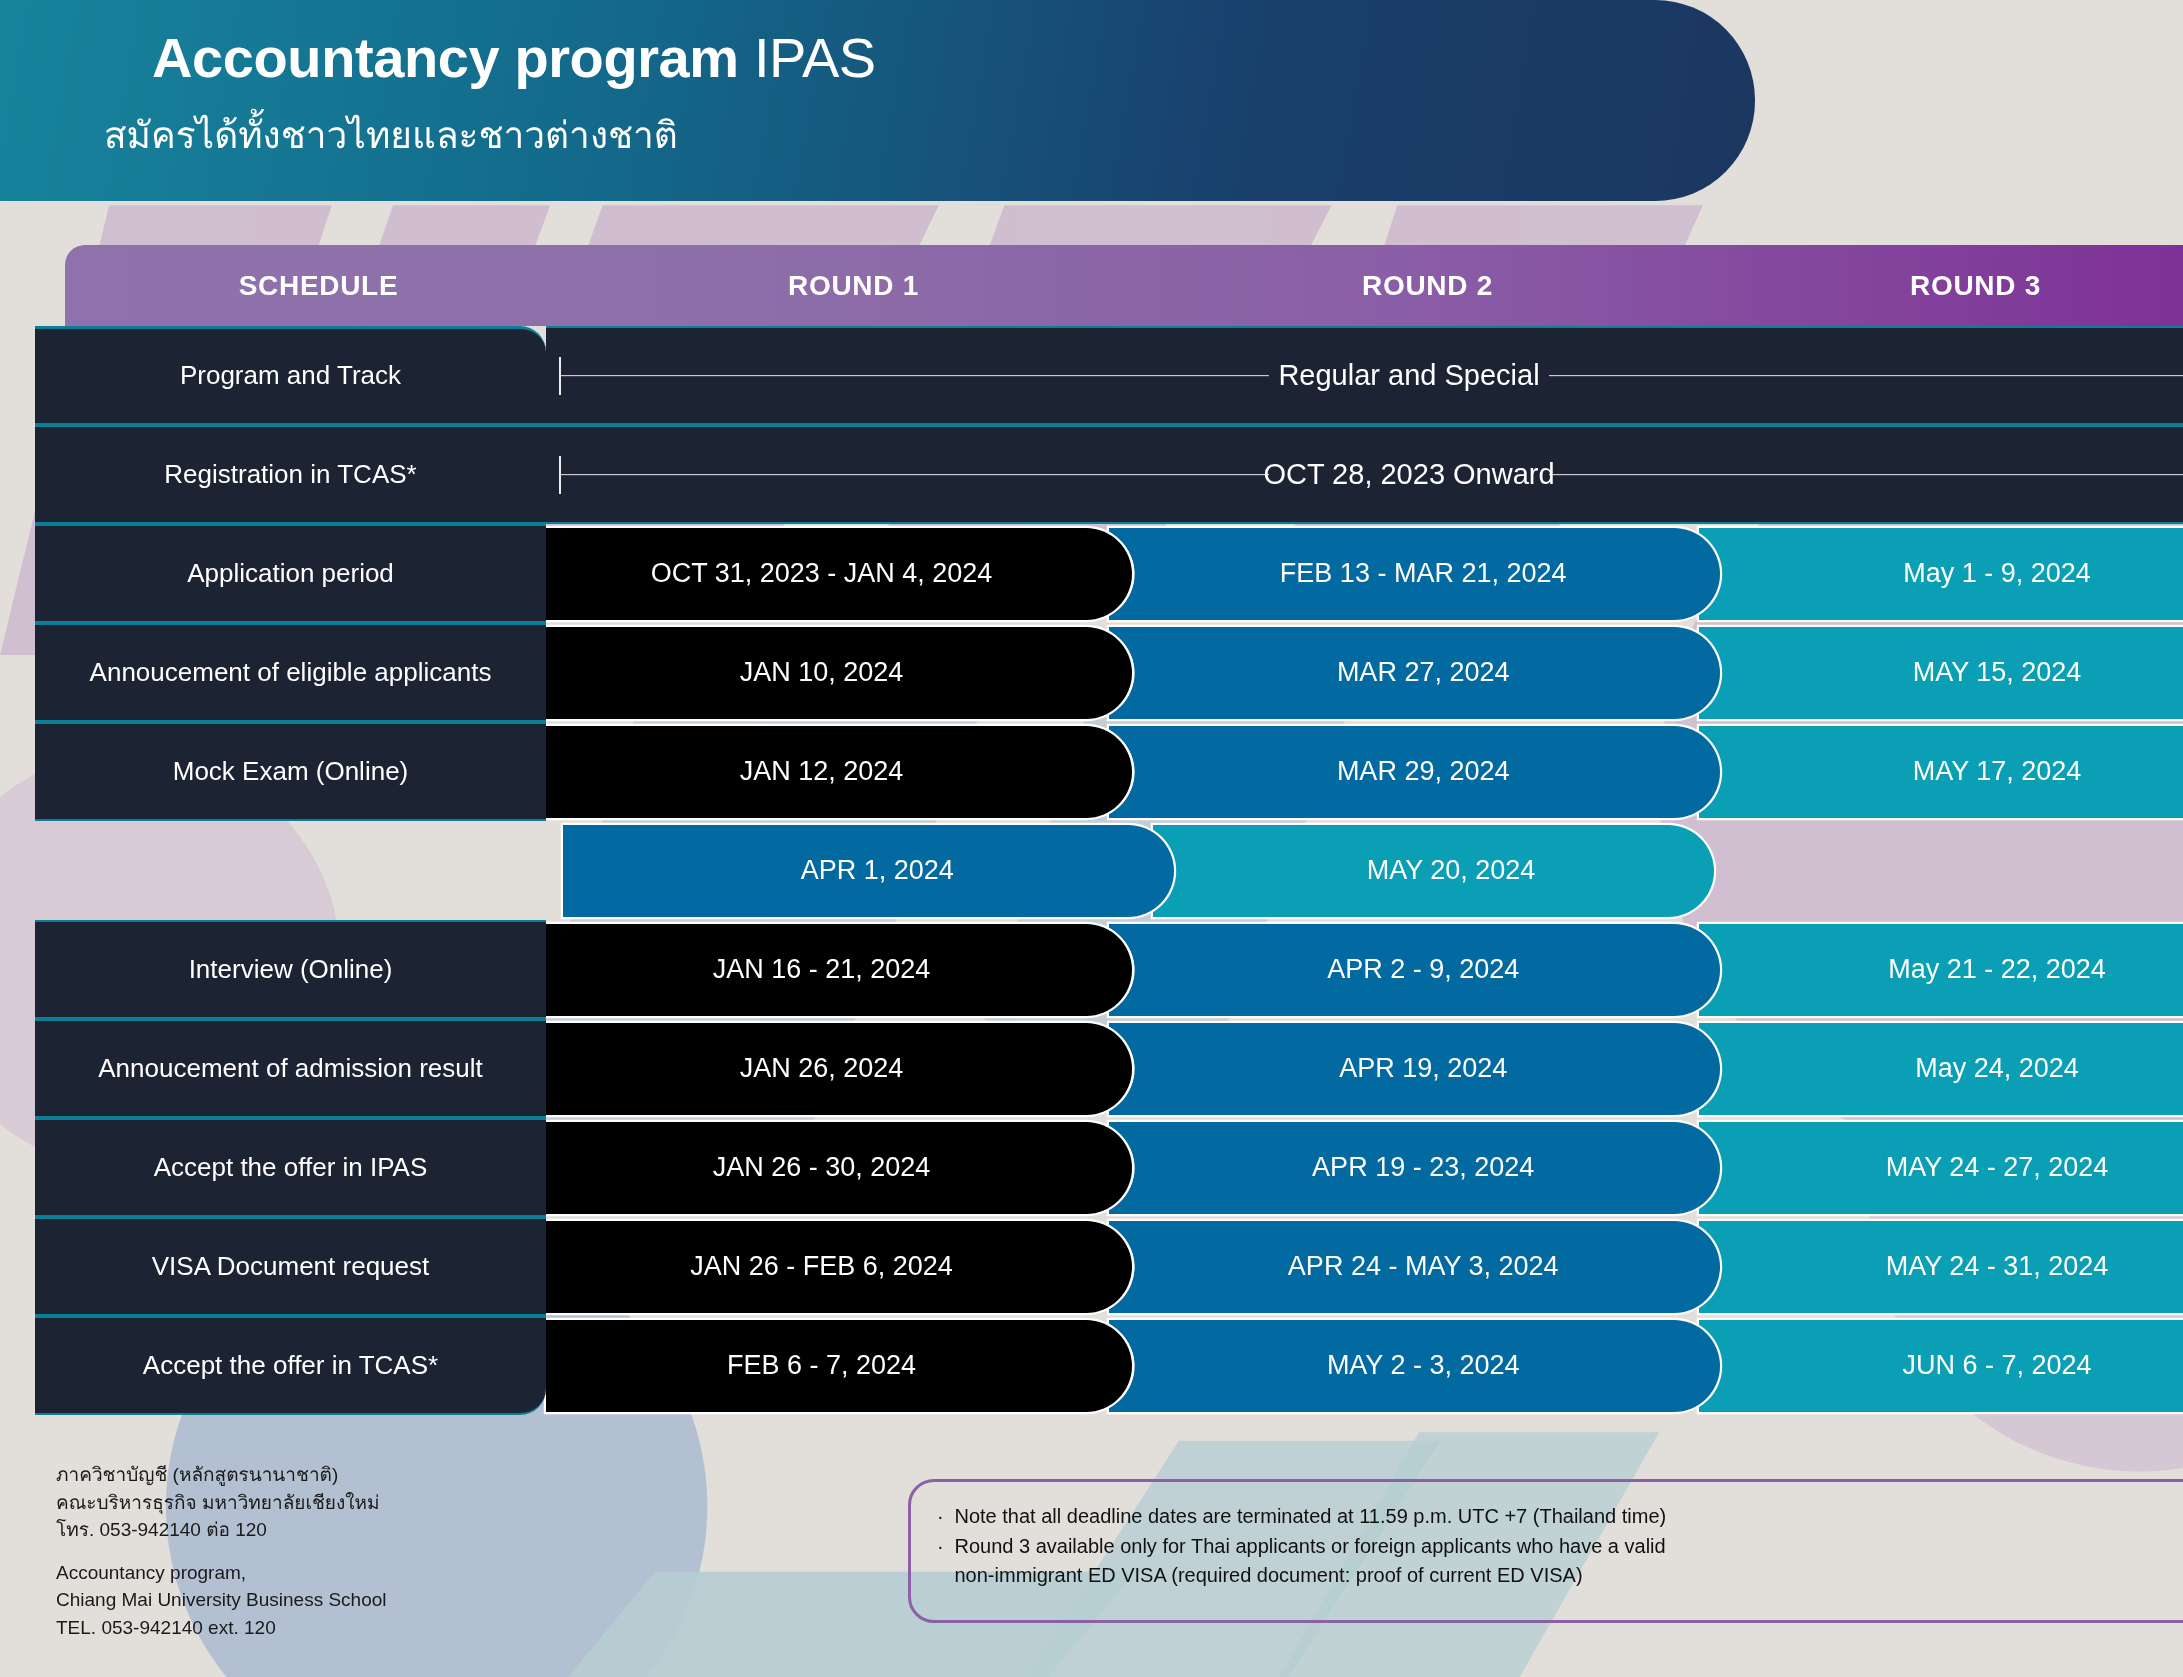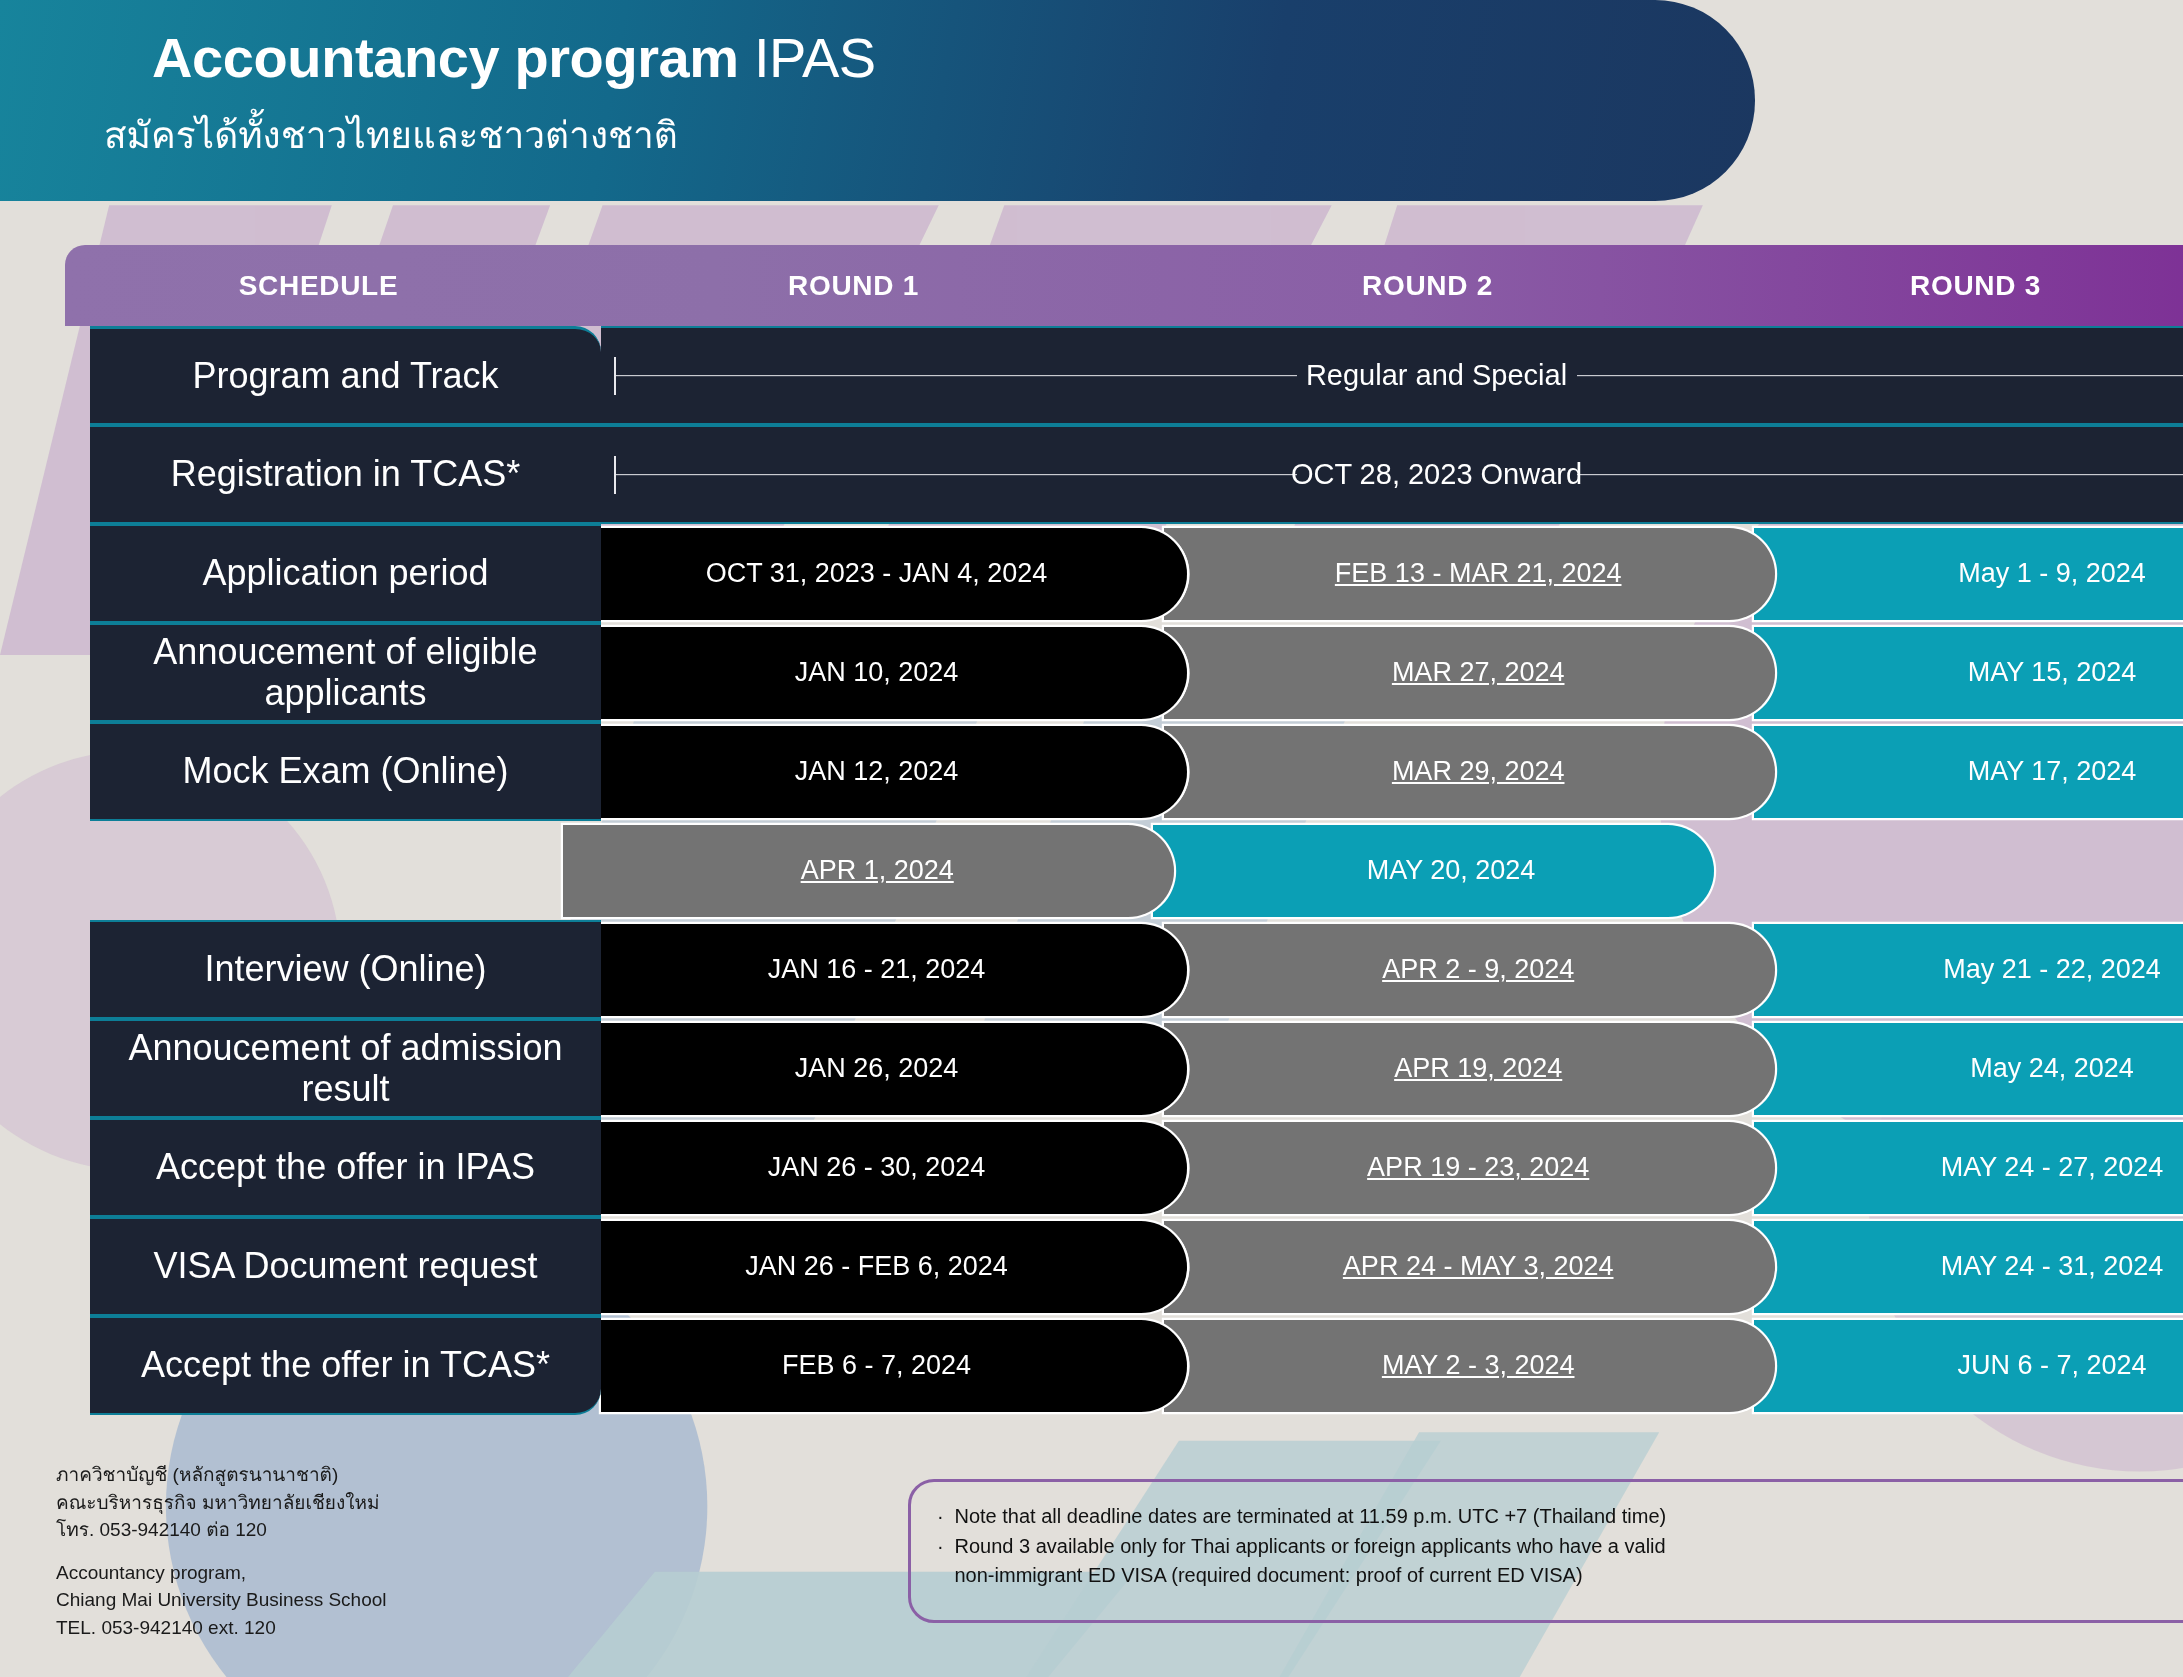--- a/index.html
+++ b/index.html
@@ -45,25 +45,25 @@
   .th.c1{ width:563px; }
   .th.c2{ width:585px; }
   .th.c3{ width:511px; }
 
   .rows{ position:relative; margin-top:0; }
 
   .row{ position:relative; height:99px; display:flex; }
 
   
   .label-cell{
-    position:relative; margin-left:90px; width:511px; height:100%;
+    position:relative; margin-left:35px; width:511px; height:100%;
     background:#1c2333;
     border-top:2.2px solid #0d7e97; border-bottom:2.2px solid #0d7e97;
     display:flex; align-items:center; justify-content:center;
-    color:#ffffff; font-size:36px; line-height:1.12; text-align:center;
+    color:#ffffff; font-size:26px; line-height:1.12; text-align:center;
     padding:0 7px; z-index:4;
   }
   .row:first-child .label-cell{ border-radius:0 26px 0 0; border-top-width:3.1px; }
   .row:last-child .label-cell{ border-radius:0 0 26px 0; }
 
   
   .values{ position:relative; flex:1; height:100%; }
 
   
   .span-cell{
@@ -85,22 +85,22 @@
   .span-text{ position:relative; z-index:2; padding:0 15px; background:transparent; }
 
   
   .pill{
     position:absolute; top:3.5px; height:calc(100% - 7px);
     display:flex; align-items:center; justify-content:center;
     color:#ffffff; font-size:27px; white-space:nowrap;
   }
   .pill.r1{ left:0; width:586px; background:#000000; border-radius:0 48px 48px 0;
             box-shadow:2.6px 0 0 0 #ffffff, 0 0 0 2.2px #ffffff; z-index:3; }
-  .pill.r2{ left:563px; width:611px; background:#737373; border-radius:0 48px 48px 0;
-            box-shadow:0 0 0 2.2px #ffffff; z-index:2;text-decoration:underline; }
+  .pill.r2{ left:563px; width:611px; background:#0369a1; border-radius:0 48px 48px 0;
+            box-shadow:0 0 0 2.2px #ffffff; z-index:2; }
   .pill.r3{ left:1153px; width:561px; background:#0b9fb5; border-radius:0 48px 48px 0;
             box-shadow:0 0 0 2.2px #ffffff; z-index:1; }
   .pill span{ position:relative; left:-17.5px; }
   .pill.r2 span{ left:8.7px; }
   .pill.r3 span{ left:17.5px; }
 
   
   .contact{
     position:absolute; left:56px; top:1461px; z-index:7;
     color:#1a1a1a; font-size:19px; line-height:1.45;

